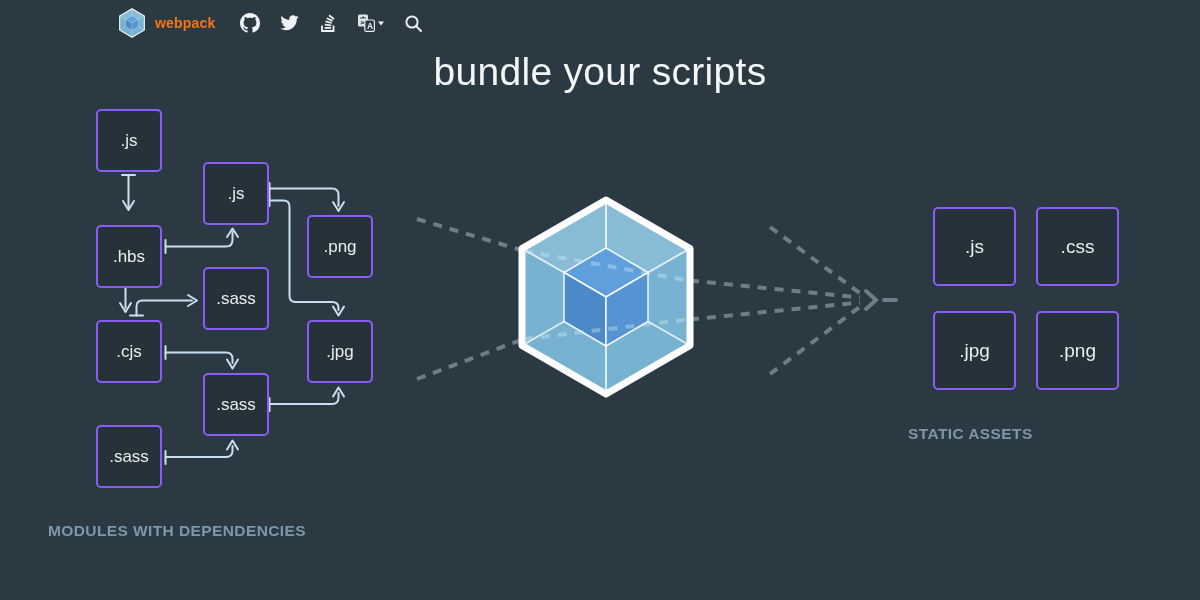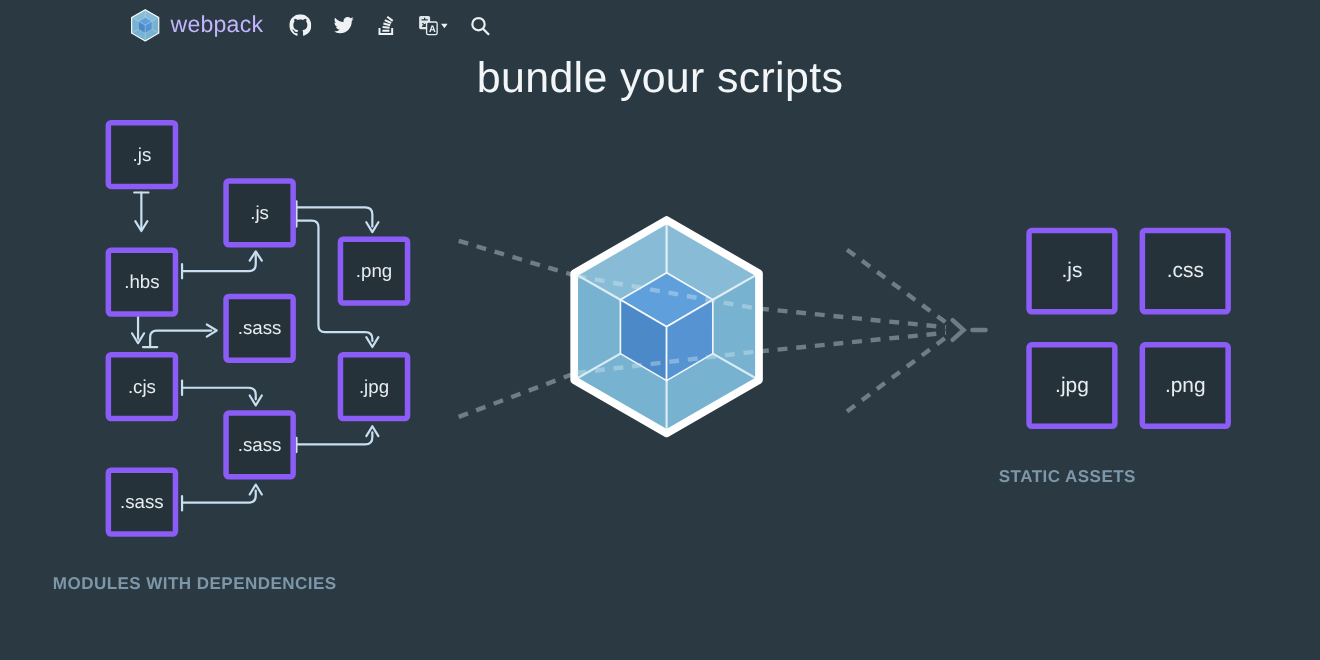--- a/index.html
+++ b/index.html
@@ -9,35 +9,35 @@
     font-family:"Liberation Sans", sans-serif;
     color:#e9eef2;
   }
   
   .nav{
     position:absolute;top:0;left:0;right:0;height:46px;z-index:5;
     display:flex;align-items:center;
     padding:0 100px 0 118px;box-sizing:border-box;
   }
   .brand{display:flex;align-items:center;gap:9px;cursor:pointer}
-  .brand-name{font-size:21px;font-weight:400;color:#c4b5fd;letter-spacing:.2px}
+  .brand-name{font-size:14px;font-weight:700;color:#f97316;letter-spacing:.2px}
   .nav-links{display:flex;align-items:center;gap:19px;margin-left:auto}
   .nav-link{font-size:12.3px;letter-spacing:.7px;color:#d9dfe3;text-decoration:none;cursor:pointer}
   .nav-iconbar{display:flex;align-items:center;gap:20px;margin-left:24px}
   .icon-btn{display:flex;align-items:center;cursor:pointer}
   
   .hero-title{
     position:absolute;top:50px;left:0;width:100%;margin:0;z-index:2;
     text-align:center;font-size:39px;font-weight:400;letter-spacing:.3px;color:#f3f6f8;
   }
   .scene{position:absolute;left:0;top:0;z-index:1}
   
   .node{
     position:absolute;box-sizing:border-box;z-index:2;
-    border:5px solid #8b5cf6;border-radius:5px;background:#26323a;
+    border:2px solid #8b5cf6;border-radius:5px;background:#26323a;
     display:flex;align-items:center;justify-content:center;color:#e7edf1;
   }
   .mod{width:66px;height:63px;font-size:17px}
   .out{width:83px;height:79px;font-size:19px}
   .caption{
     position:absolute;z-index:2;text-align:left;
     font-size:15.5px;font-weight:700;letter-spacing:.4px;color:#7d97a9;
   }
 </style>
 </head>

